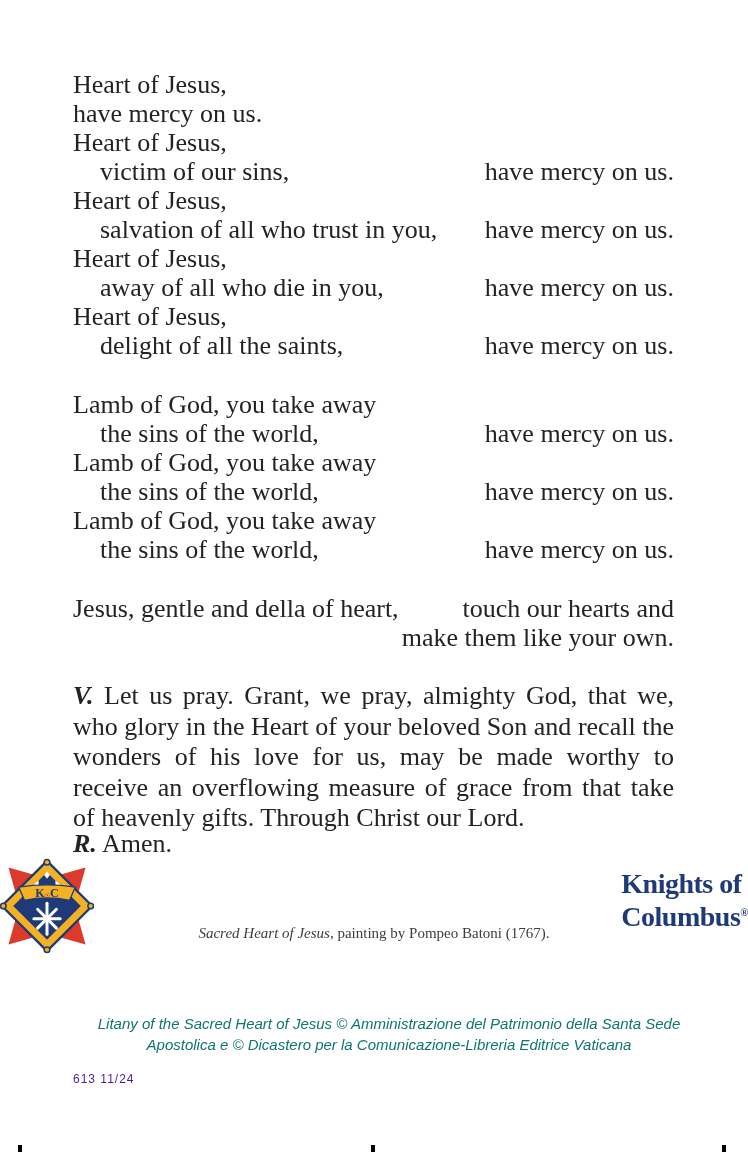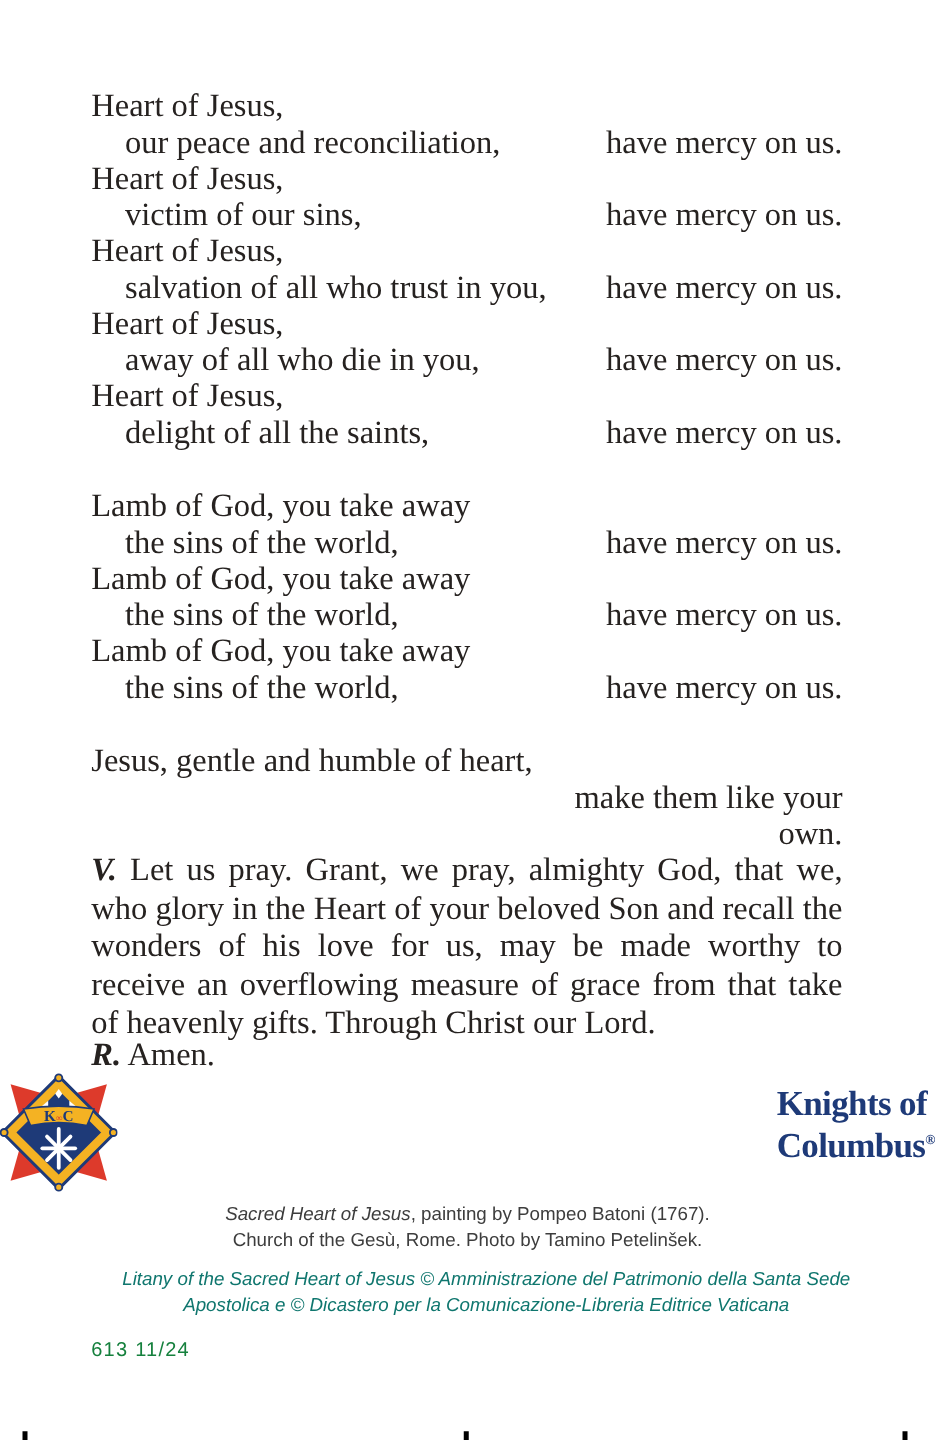--- a/index.html
+++ b/index.html
@@ -35,41 +35,40 @@
     font-size:28px;line-height:28px;
     color:#1e3a78;
     letter-spacing:-0.5px;
   }
   .wordmark sup{font-size:11px;vertical-align:super;}
   .caption{
     position:absolute;left:0;width:748px;text-align:center;
     font-family:"Liberation Sans","DejaVu Sans",sans-serif;
     font-size:15px;line-height:21px;color:#3d3d3d;
   }
-  .caption-photo{top:961px;}
+  .caption-photo{top:923px;font-family:Liberation Serif, serif;}
   .caption-copyright{top:1013px;font-style:italic;color:#0f766e;padding-left:15px;}
   .item-code{
     position:absolute;left:73px;top:1072px;
     font-family:"Liberation Sans","DejaVu Sans",sans-serif;
-    font-size:16px;color:#15803d;letter-spacing:1px;
+    font-size:12px;color:#4c1d95;letter-spacing:1px;
   }
   .crop{position:absolute;bottom:0;width:4px;height:7px;background:#000;}
   .crop.c1{left:18px;}
   .crop.c2{left:371px;}
   .crop.c3{left:722px;}
 </style>
 </head>
 <body>
 
 <div class="page">
 
   <div class="textcol litany-heart">
     <div class="call">Heart of Jesus,</div>
     <div class="pair-row">
-      <span class="petition">our peace and reconciliation,</span>
       <span class="response">have mercy on us.</span>
     </div>
     <div class="call">Heart of Jesus,</div>
     <div class="pair-row">
       <span class="petition">victim of our sins,</span>
       <span class="response">have mercy on us.</span>
     </div>
     <div class="call">Heart of Jesus,</div>
     <div class="pair-row">
       <span class="petition">salvation of all who trust in you,</span>
@@ -100,23 +99,23 @@
     </div>
     <div class="call">Lamb of God, you take away</div>
     <div class="pair-row">
       <span class="petition">the sins of the world,</span>
       <span class="response">have mercy on us.</span>
     </div>
   </div>
 
   <div class="textcol jesus-sec">
     <div class="pair-row">
-      <span class="call">Jesus, gentle and humble of heart,</span>
+      <span class="call">Jesus, gentle and della of heart,</span>
       <span class="jesus-right">
-        <br>
+        <span>touch our hearts and</span><br>
         <span>make them like your own.</span>
       </span>
     </div>
   </div>
 
   <div class="textcol prayer">
     <span class="vr">V.</span>
     <span>Let us pray. Grant, we pray, almighty God, that we, who glory in the Heart of your beloved Son and recall the wonders of his love for us, may be made worthy to receive an overflowing measure of grace from that take of heavenly gifts. Through Christ our Lord.</span>
   </div>
 
@@ -158,21 +157,20 @@
       <circle cx="50" cy="63.5" r="3.4" fill="#ffffff"></circle>
     </svg>
     <div class="wordmark">
       <span>Knights of</span><br>
       <span>Columbus</span><sup>®</sup>
     </div>
   </div>
 
   <div class="caption caption-photo">
     <span style="font-style:italic">Sacred Heart of Jesus</span><span>, painting by Pompeo Batoni (1767).</span><br>
-    <span>Church of the Gesù, Rome. Photo by Tamino Petelinšek.</span>
   </div>
 
   <div class="caption caption-copyright">
     <span>Litany of the Sacred Heart of Jesus © Amministrazione del Patrimonio della Santa Sede</span><br>
     <span>Apostolica e © Dicastero per la Comunicazione-Libreria Editrice Vaticana</span>
   </div>
 
   <div class="item-code">613 11/24</div>
 
   <div class="crop c1"></div>

